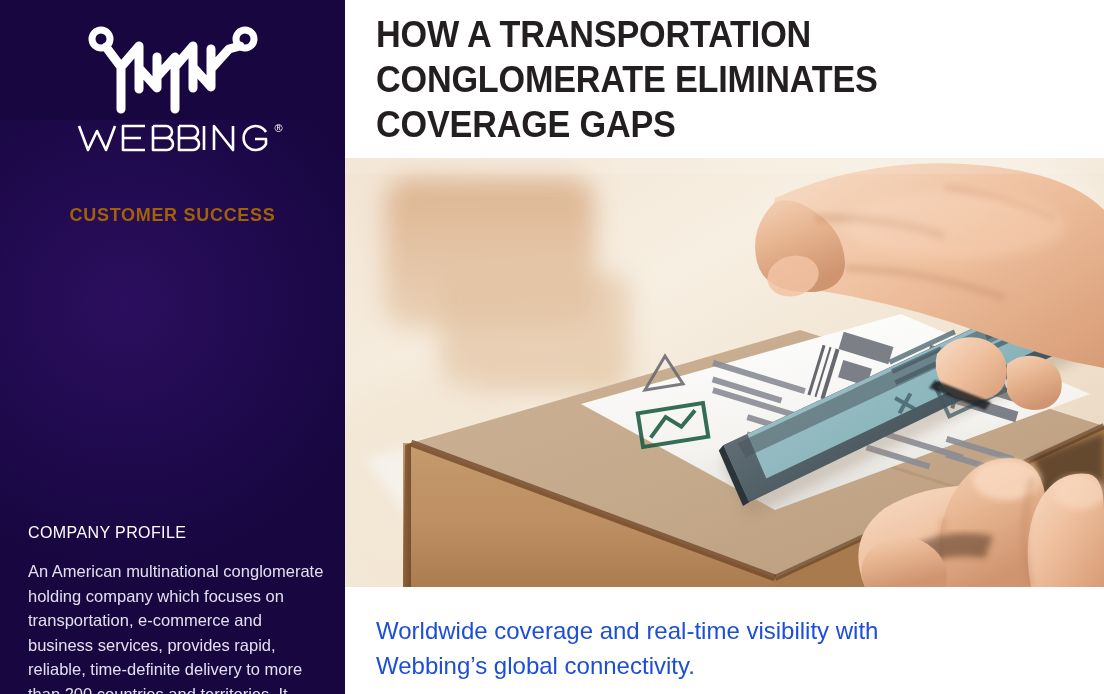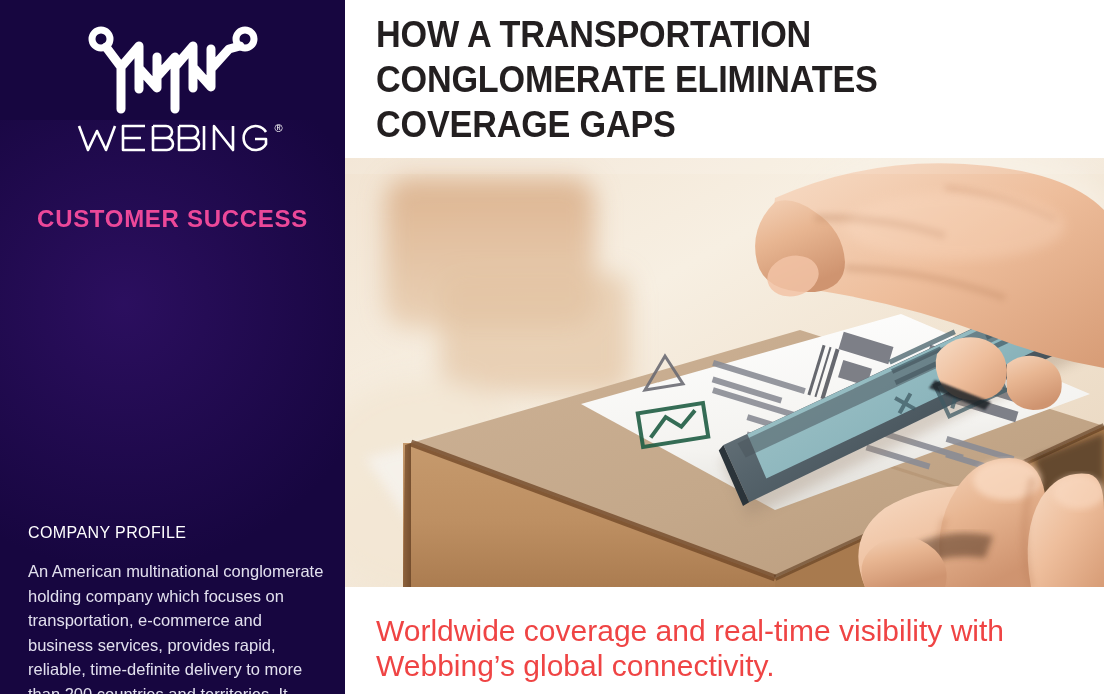--- a/index.html
+++ b/index.html
@@ -63,22 +63,22 @@
     color: #ffffff;
     font-family: "Liberation Sans", sans-serif;
     line-height: 1;
   }
 
   #customer-success {
     position: absolute;
     left: 0; top: 205px;
     width: 345px;
     text-align: center;
-    color: #ec4899;
-    font-size: 24px;
+    color: #a16207;
+    font-size: 18px;
     font-weight: bold;
     letter-spacing: 0.7px;
     font-family: "Liberation Sans", sans-serif;
   }
 
   #company-profile-heading {
     position: absolute;
     left: 28px; top: 524px;
     color: #ffffff;
     font-size: 16px;
@@ -122,22 +122,22 @@
     overflow: hidden;
     background: #efe3d4;
   }
   #photo svg { display: block; width: 759px; height: 429px; }
 
   
   #subtitle {
     position: absolute;
     left: 376px; top: 613px;
     width: 710px;
-    color: #ef4444;
-    font-size: 30px;
+    color: #1d4ed8;
+    font-size: 24px;
     line-height: 35px;
     font-weight: normal;
     font-family: "Liberation Sans", sans-serif;
     white-space: pre-line;
   }
 </style>
 </head>
 <body>
 
 <div id="page">

